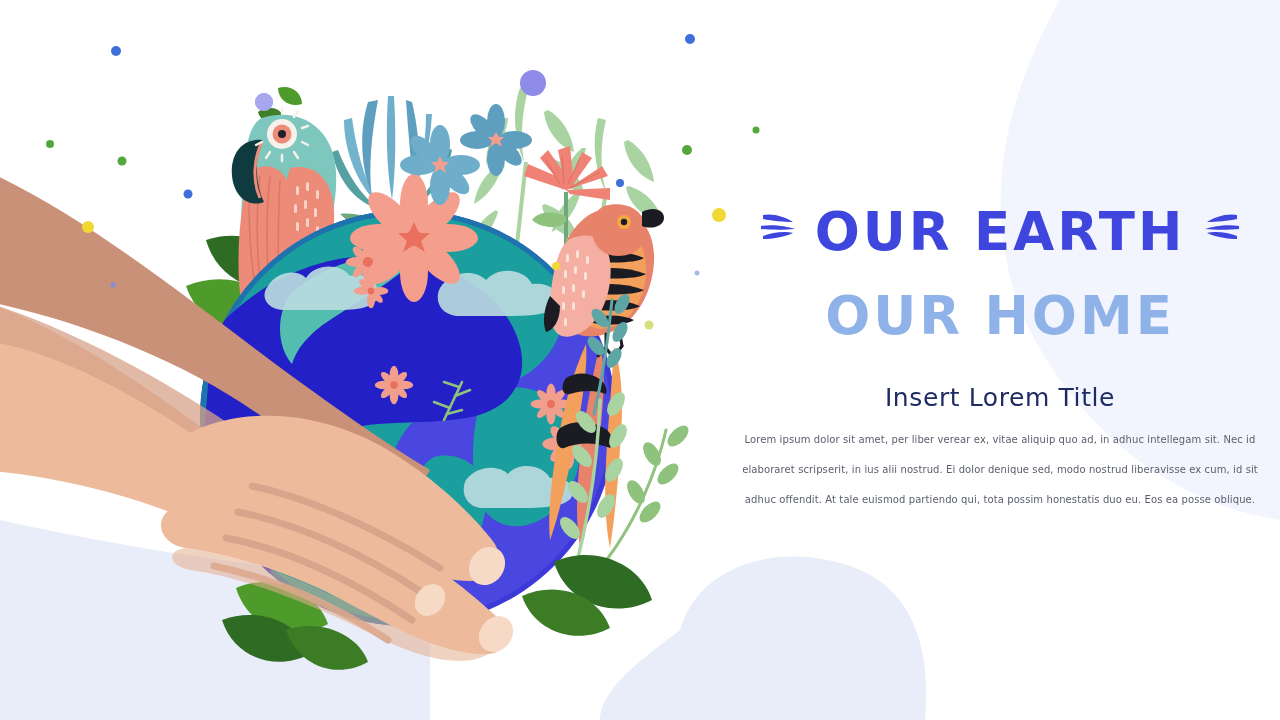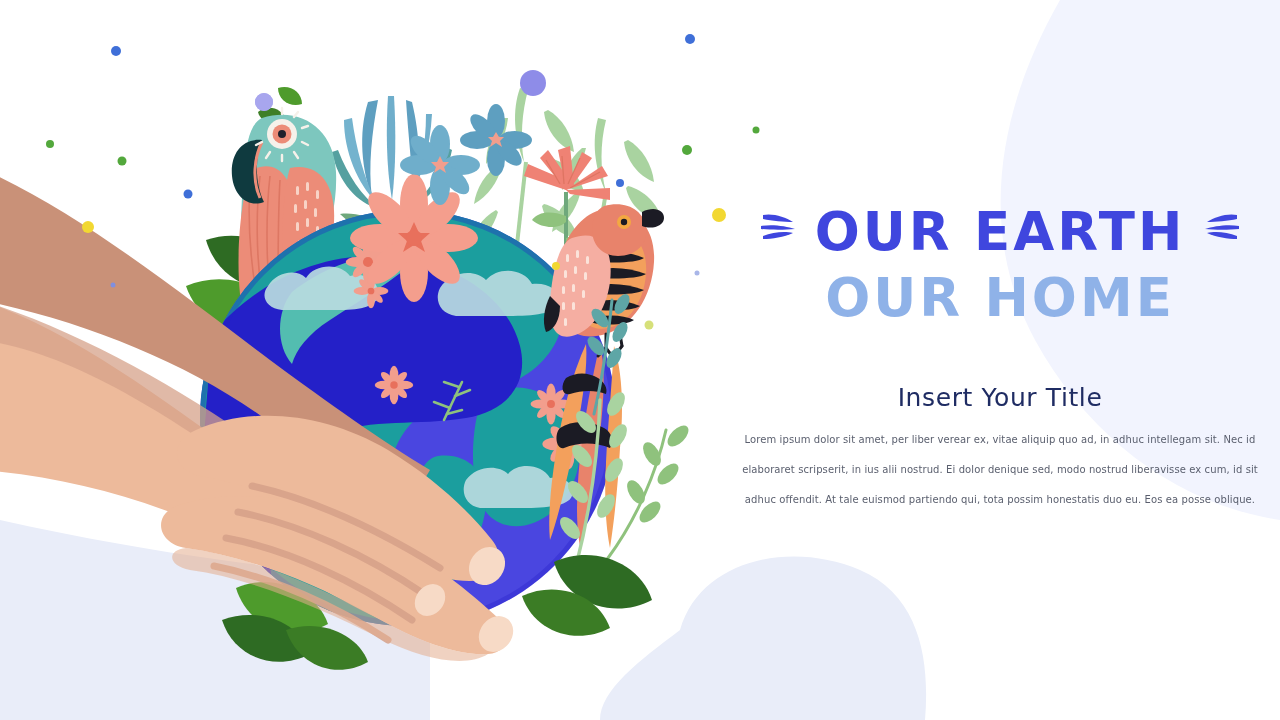--- a/index.html
+++ b/index.html
@@ -31,21 +31,21 @@
   .hl-word{
     font-family:"DejaVu Sans", sans-serif;
     font-weight:bold;
     font-size:53px;
     letter-spacing:3px;
     line-height:1;
     white-space:nowrap;
   }
   .hl-1 .hl-word{color:#3f46de;}
   .hl-2{margin-top:6px;}
-  .hl-2 .hl-word{color:#8fb2e8;font-size:53px;}
+  .hl-2 .hl-word{color:#8fb2e8;font-size:53px;margin-top:18px;}
   .burst{width:42px;height:40px;flex:0 0 auto;}
   .burst.right{transform:scaleX(-1);}
 
   .sub-title{
     position:absolute;left:0;top:383px;width:560px;text-align:center;
     font-family:"DejaVu Sans", sans-serif;
     font-size:25px;
     font-weight:400;
     color:#1f2c63;
     letter-spacing:.6px;
@@ -537,19 +537,19 @@
           <path d="M4,31 C14,27 26,26 34,28 C25,32 13,34 4,34 Z" fill="#3F46DE"></path>
         </svg>
       </div>
 
       <div class="hl-row hl-2">
         <span class="hl-word" style="color: rgb(143, 178, 232);">OUR HOME</span>
       </div>
 
     </div>
 
-    <div class="sub-title">Insert Your Title</div>
+    <div class="sub-title">Insert Lorem Title</div>
 
     <div class="body-copy">Lorem ipsum dolor sit amet, per liber verear ex, vitae aliquip quo ad, in adhuc intellegam sit. Nec id elaboraret scripserit, in ius alii nostrud. Ei dolor denique sed, modo nostrud liberavisse ex cum, id sit adhuc offendit. At tale euismod partiendo qui, tota possim honestatis duo eu. Eos ea posse oblique.</div>
 
   </div>
 
 </div>
 
 </body></html>

